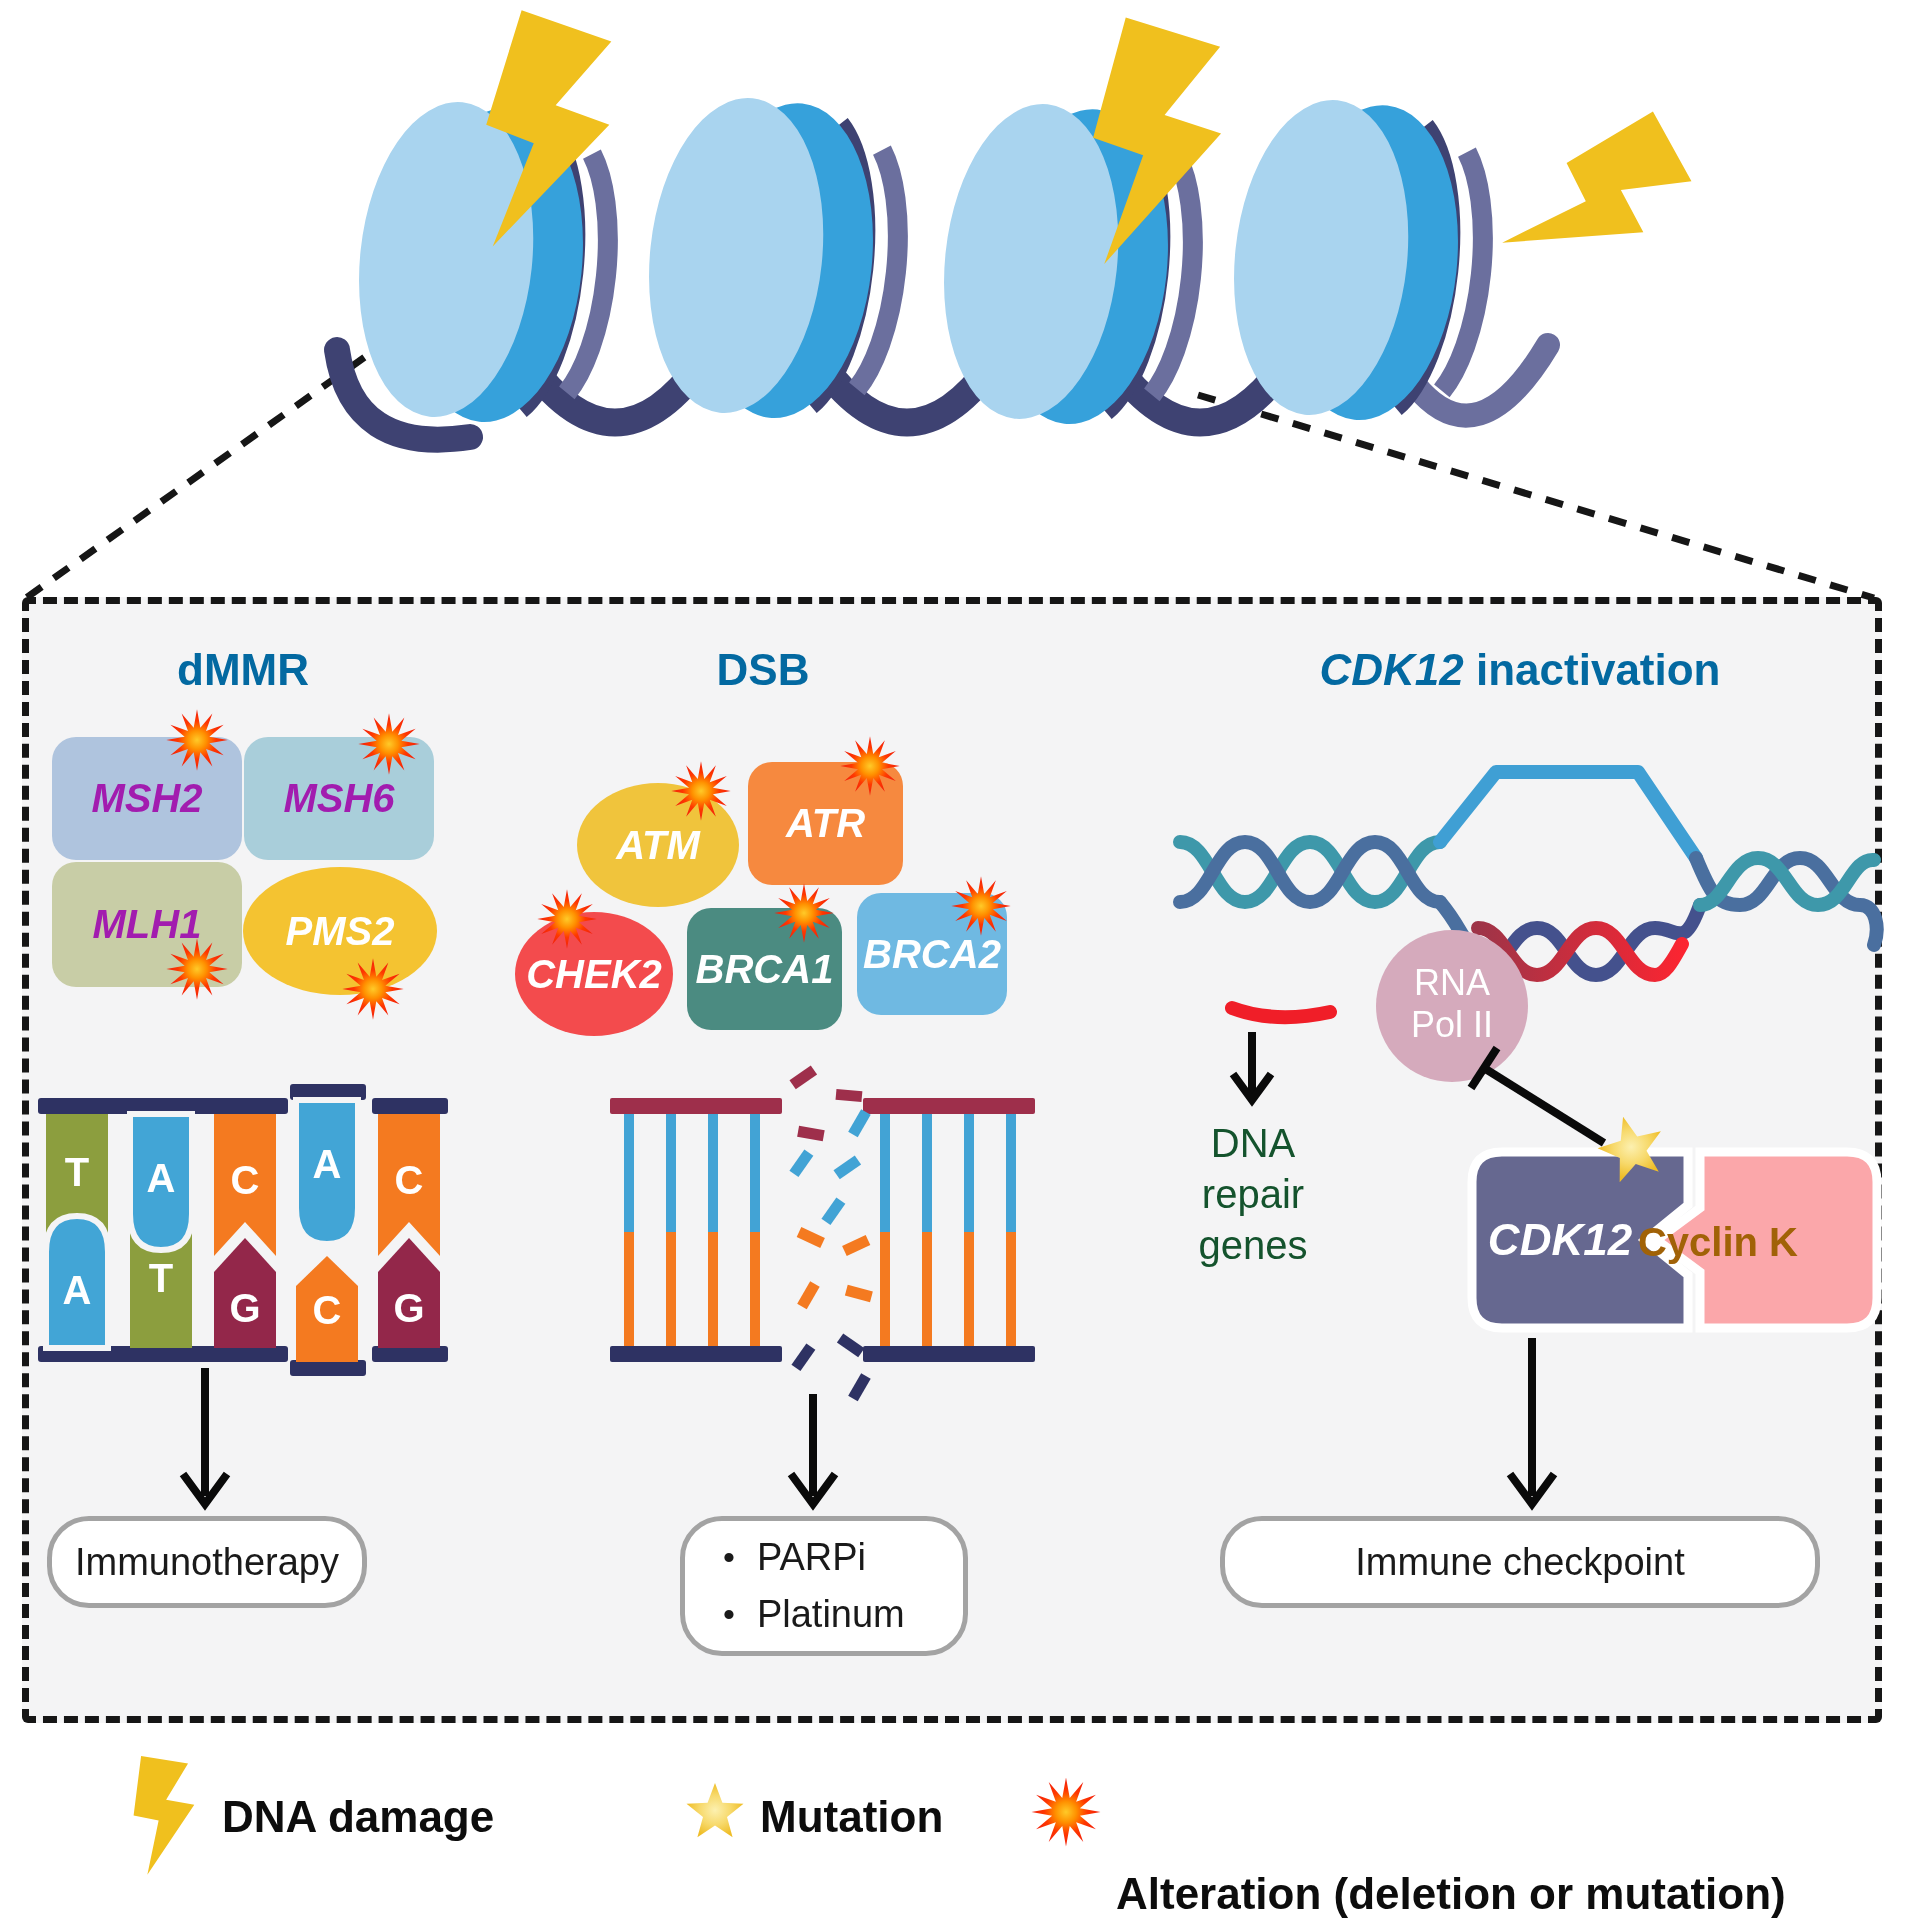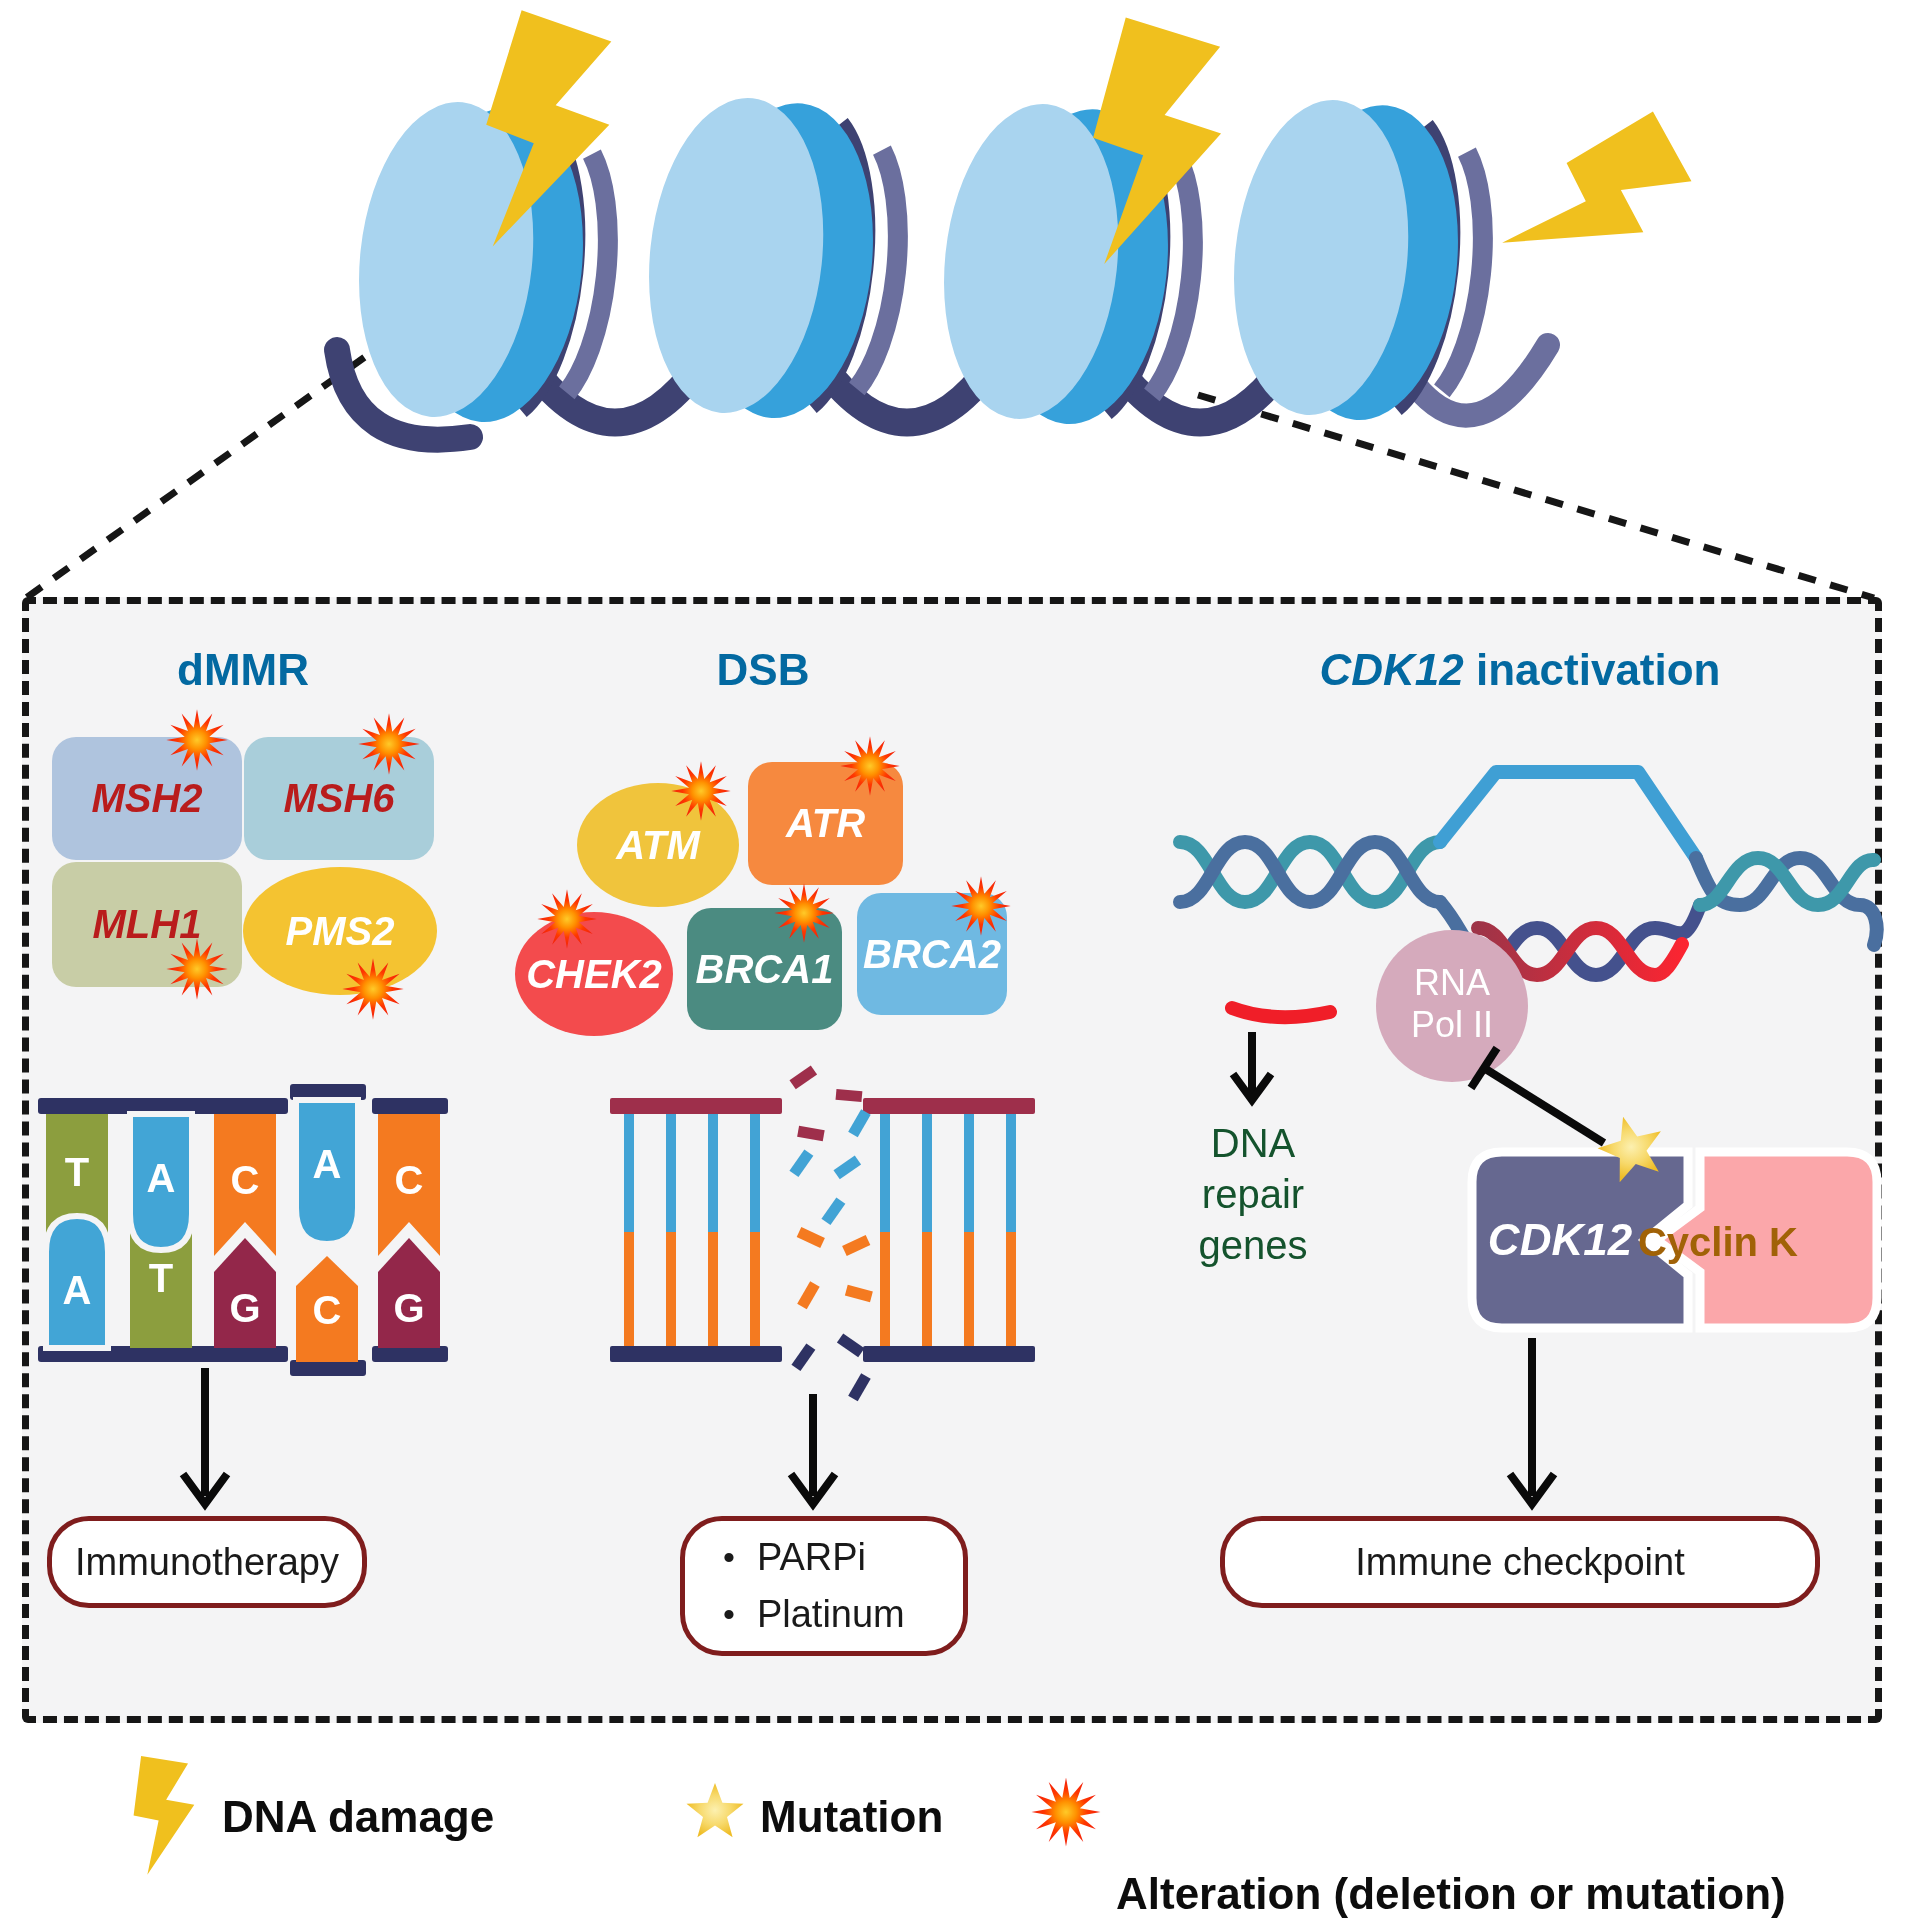--- a/index.html
+++ b/index.html
@@ -4,25 +4,25 @@
 <style>
   html,body{margin:0;padding:0;background:#ffffff;}
   .canvas{position:relative;width:1920px;height:1920px;background:#ffffff;
           font-family:"Liberation Sans",sans-serif;overflow:hidden;}
   .panel{position:absolute;left:22px;top:597px;width:1860px;height:1126px;
          background:#F4F4F5;border:7px dashed #161616;border-radius:6px;box-sizing:border-box;z-index:1;}
   .overlay{position:absolute;left:0;top:0;z-index:2;}
   .hdr{position:absolute;z-index:3;font-size:44px;font-weight:bold;color:#0369a1;text-align:center;}
   .it{font-style:italic;}
   .gene{position:absolute;z-index:3;display:flex;align-items:center;justify-content:center;
-        font-size:40px;font-weight:bold;font-style:italic;color:#b91c1c;}
+        font-size:40px;font-weight:bold;font-style:italic;color:#a21caf;}
   .gene.white{color:#ffffff;}
   .rect{border-radius:24px;}
   .ell{border-radius:50%;}
-  .tpill{position:absolute;z-index:3;background:#ffffff;border:5px solid #7f1d1d;border-radius:42px;
+  .tpill{position:absolute;z-index:3;background:#ffffff;border:5px solid #a3a3a3;border-radius:42px;
          display:flex;align-items:center;justify-content:center;font-size:38px;color:#1a1a1a;}
   .tpill.list{flex-direction:column;align-items:flex-start;justify-content:center;gap:14px;padding-left:38px;box-sizing:border-box;}
   .trow{display:flex;align-items:center;gap:22px;}
   .bullet{font-size:34px;}
   .multiline{position:absolute;z-index:3;text-align:center;white-space:pre-line;font-weight:normal;}
   .burst{position:absolute;z-index:5;}
   .legend-label{position:absolute;z-index:3;font-size:44px;font-weight:bold;color:#0d0d0d;}
   .legend-icon{position:absolute;z-index:3;}
   svg text{font-family:"Liberation Sans",sans-serif;}
 </style>

